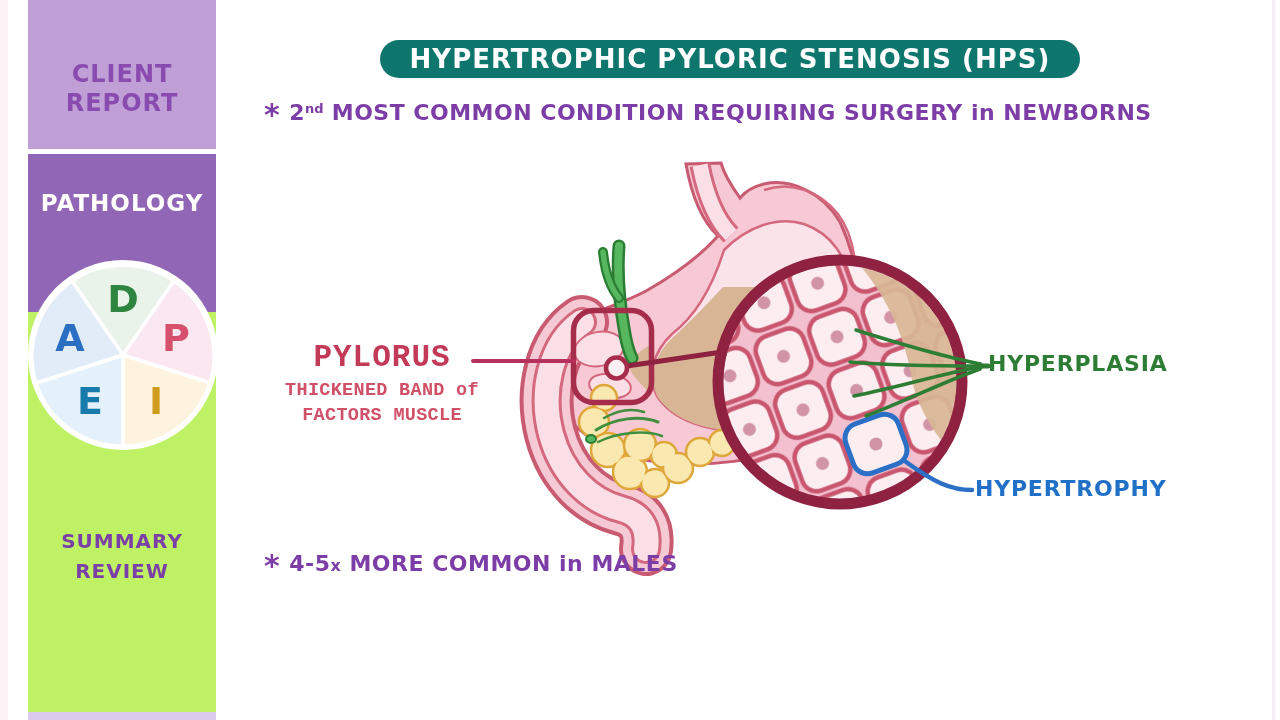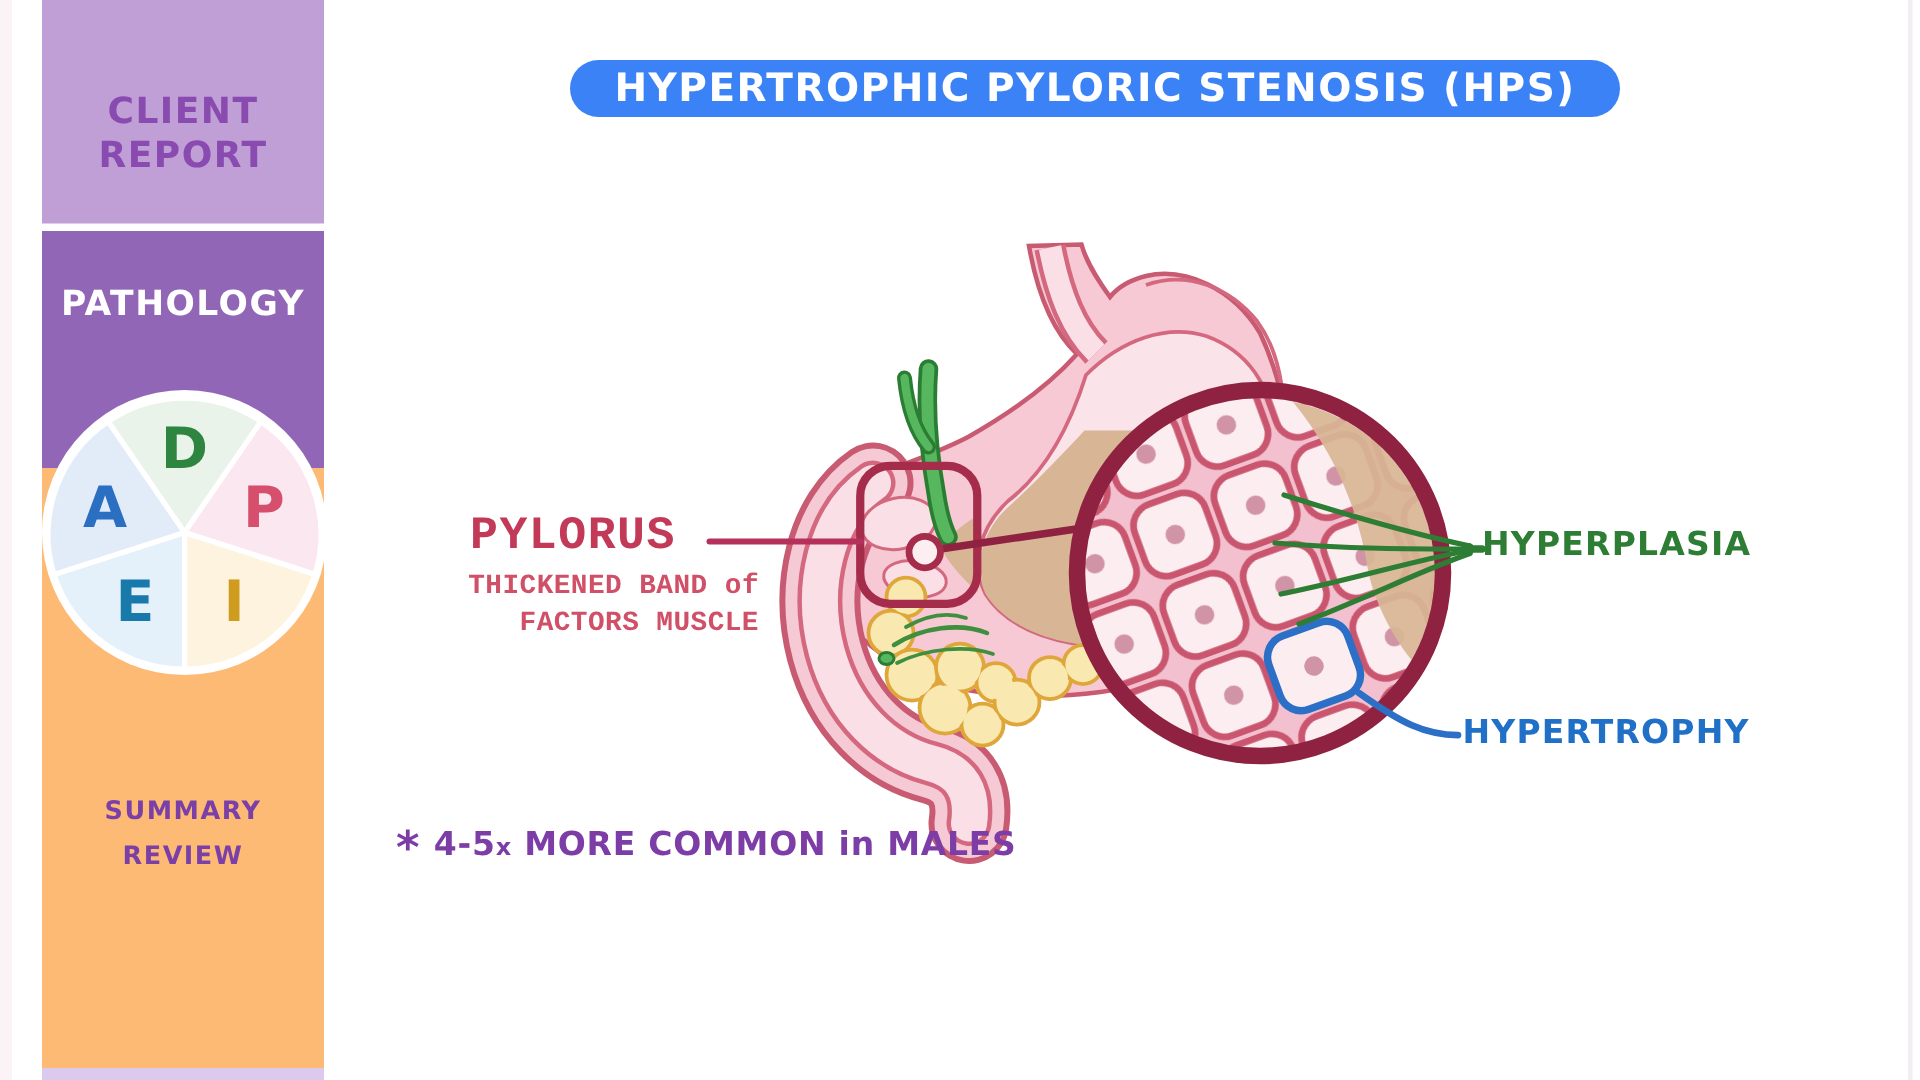--- a/index.html
+++ b/index.html
@@ -8,44 +8,44 @@
     position:relative; overflow:hidden; background:#ffffff;
     font-family:"DejaVu Sans", sans-serif; font-weight:bold;
   }
   .left-strip { position:absolute; left:0; top:0; width:8px; height:720px; background:#fbf3f6; }
   .right-strip { position:absolute; left:1272px; top:0; width:3px; height:720px; background:#f3eef4; }
 
   .sidebar { position:absolute; left:28px; top:0; width:188px; height:564px; z-index:1; }
   .sb-sec { position:absolute; left:0; width:188px; text-align:center; letter-spacing:1px; }
   .sb-top { top:0; height:149px; background:#bf9fd6; color:#8a4bb0; font-size:24px; line-height:29px; padding-top:60px; }
   .sb-mid { top:154px; height:158px; background:#9166b6; color:#ffffff; font-size:23px; padding-top:36px; }
-  .sb-bot { top:312px; height:400px; background:#fdba74; color:#7b3fa8; font-size:17px; line-height:30px; padding-top:214px; }
+  .sb-bot { top:312px; height:400px; background:#bef264; color:#7b3fa8; font-size:20px; line-height:30px; padding-top:214px; }
   .sb-strip { position:absolute; left:0; top:712px; width:188px; height:8px; background:#dcc9ee; }
   .wheel { position:absolute; left:18px; top:250px; z-index:2; }
   .wl { font-size:38px; font-weight:bold; text-anchor:middle; font-family:"DejaVu Sans",sans-serif; }
 
   .illustration { position:absolute; left:0; top:0; z-index:5; pointer-events:none; }
 
   .title-pill {
     position:absolute; left:380px; top:40px; width:700px; height:38px; z-index:6;
-    background:#3b82f6; border-radius:20px; color:#ffffff; text-align:center;
+    background:#0f766e; border-radius:20px; color:#ffffff; text-align:center;
     line-height:38px; font-size:26px; letter-spacing:1px; white-space:nowrap;
   }
   .bullets { position:absolute; z-index:6; color:#7d3da6; font-size:22px; letter-spacing:0.5px; white-space:nowrap; }
   #bullets-top { left:264px; top:90px; }
   #bullets-top .bullet-row { height:37px; line-height:37px; }
   #bullets-bottom { left:264px; top:541px; }
   #bullets-bottom .bullet-row { height:38px; line-height:38px; }
   .mark { font-size:30px; vertical-align:-5px; margin-right:9px; }
   .bsup { font-size:13px; vertical-align:7px; letter-spacing:0; }
   .bsmall { font-size:16px; }
 
   .pylorus { position:absolute; left:258px; top:340px; width:248px; text-align:center; z-index:6;font-family:Liberation Mono, monospace; }
   .pylorus-main { font-size:31px; color:#c23a58; letter-spacing:1px; }
-  .pylorus-sub { font-size:18.5px; color:#d05068; line-height:25px; margin-top:3px; letter-spacing:0.3px;text-align:right; }
+  .pylorus-sub { font-size:18.5px; color:#d05068; line-height:25px; margin-top:3px; letter-spacing:0.3px; }
 
   .hyperplasia { position:absolute; left:988px; top:351px; font-size:22px; color:#2e7d34; letter-spacing:0.8px; z-index:6; white-space:nowrap; }
   .hypertrophy { position:absolute; left:975px; top:476px; font-size:22px; color:#2170c8; letter-spacing:0.8px; z-index:6; white-space:nowrap; }
 </style>
 </head>
 <body>
 
 <div class="left-strip"></div>
 <div class="right-strip"></div>
 
@@ -194,20 +194,23 @@
   <circle cx="979" cy="366" r="4" fill="#2e7d34"></circle>
 
   <path d="M 906,462 C 934,482 950,490 972,490" fill="none" stroke="#2b6fc6" stroke-width="4.5" stroke-linecap="round"></path>
 </svg>
 
 <div class="title-pill">
   <span>HYPERTROPHIC PYLORIC STENOSIS (HPS)</span>
 </div>
 
 <div class="bullets" id="bullets-top">
+  <div class="bullet-row">
+    <span class="mark">*</span><span>2</span><sup class="bsup">nd</sup><span class="bsmall"></span><span> MOST COMMON CONDITION REQUIRING SURGERY in NEWBORNS</span>
+  </div>
 </div>
 
 <div class="bullets" id="bullets-bottom">
   <div class="bullet-row">
     <span class="mark">*</span><span>4-5</span><sup class="bsup"></sup><span class="bsmall">x</span><span> MORE COMMON in MALES</span>
   </div>
 </div>
 
 <div class="pylorus">
   <div class="pylorus-main">PYLORUS</div>

